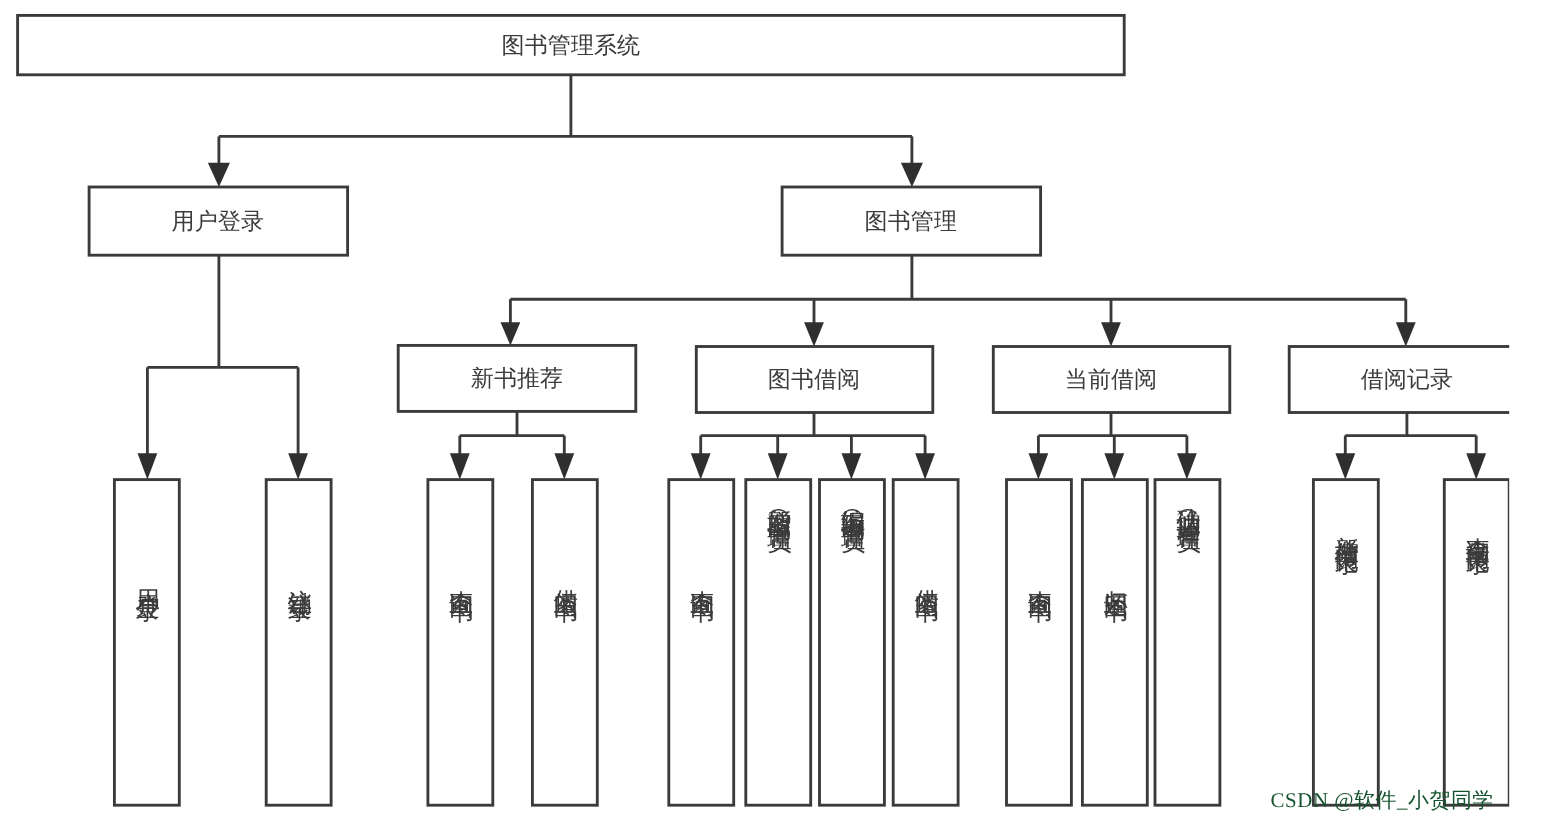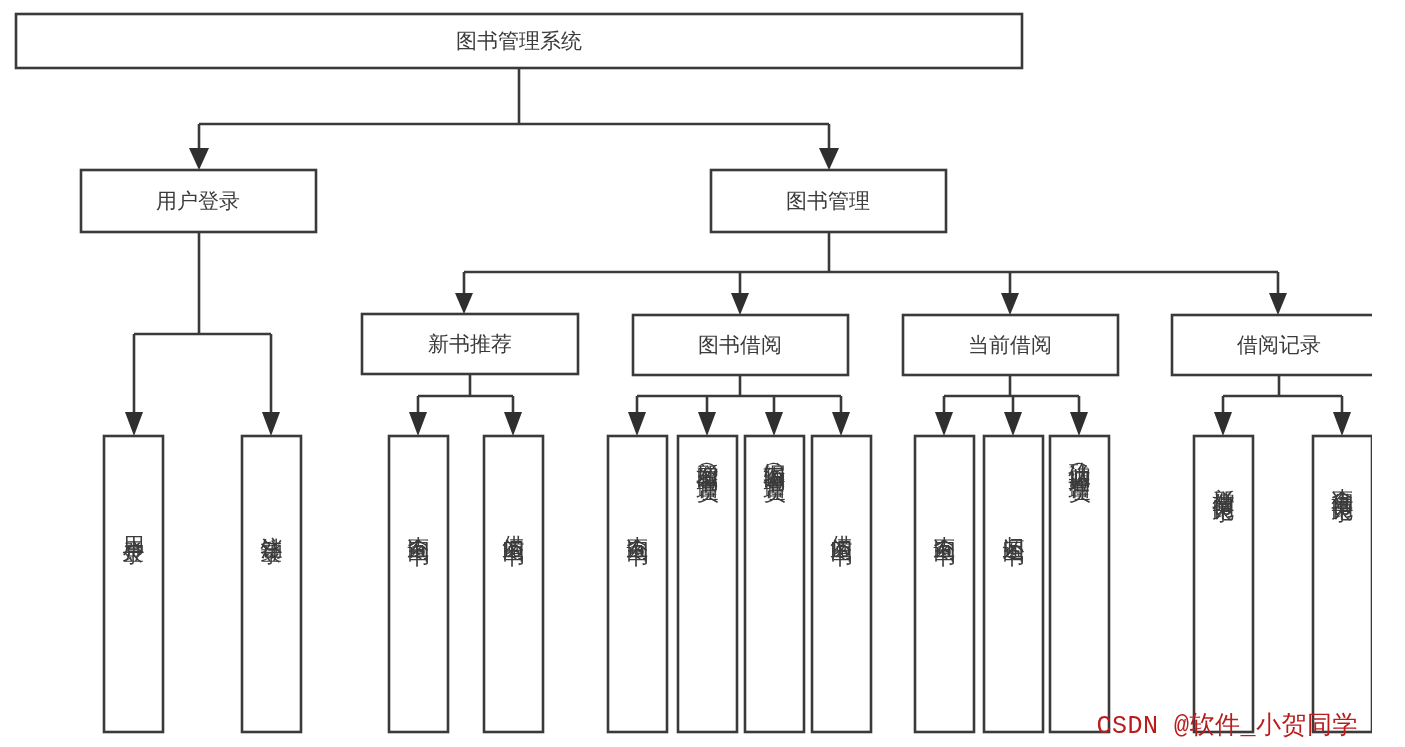--- a/index.html
+++ b/index.html
@@ -61,23 +61,23 @@
     line-height: 1.0;
     color: #3b3b3b;
     letter-spacing: 3px;
     white-space: pre;
     text-align: center;
   }
   .watermark {
     position: absolute;
     right: 14px;
     bottom: 6px;
-    font-family: Liberation Mono, monospace;
-    font-size: 25px;
-    color: #b91c1c;
+    font-family: Liberation Serif, serif;
+    font-size: 19px;
+    color: #14532d;
     white-space: nowrap;
     letter-spacing: 0.5px;
   }
 </style>
 </head>
 <body>
 
 <div id="diagram-root">
 
   <svg class="flow" viewBox="0 0 1405 747">

